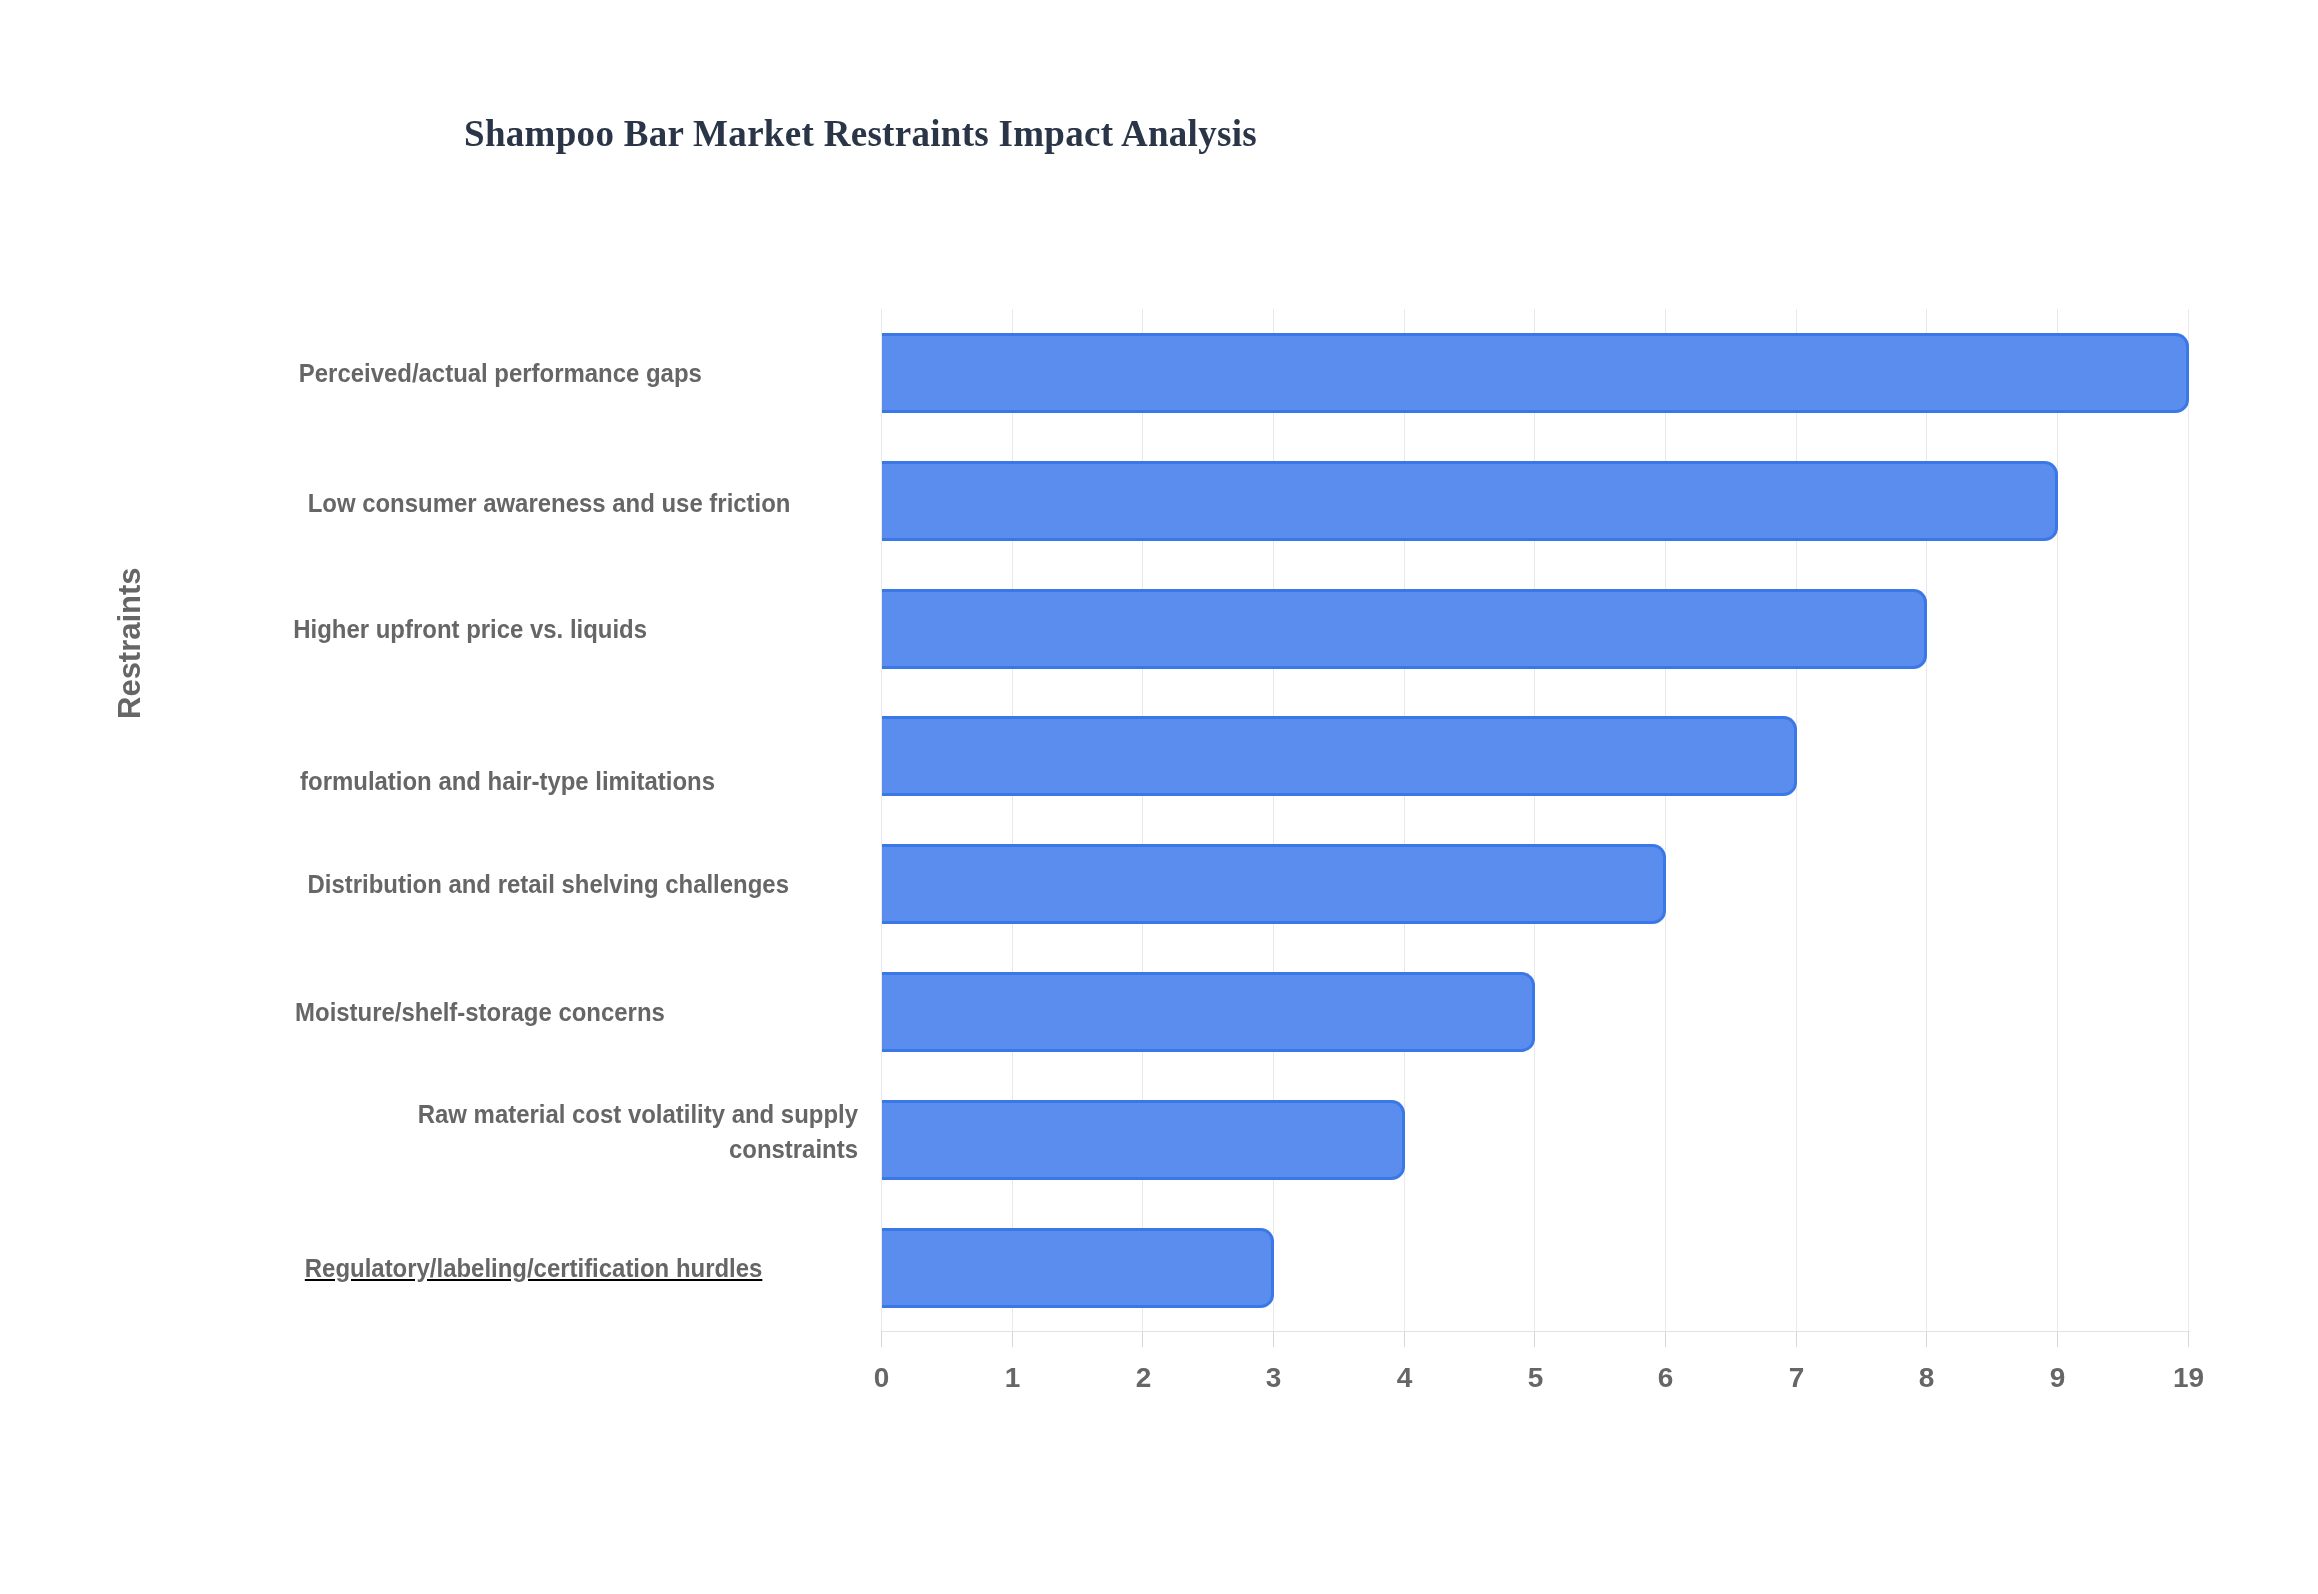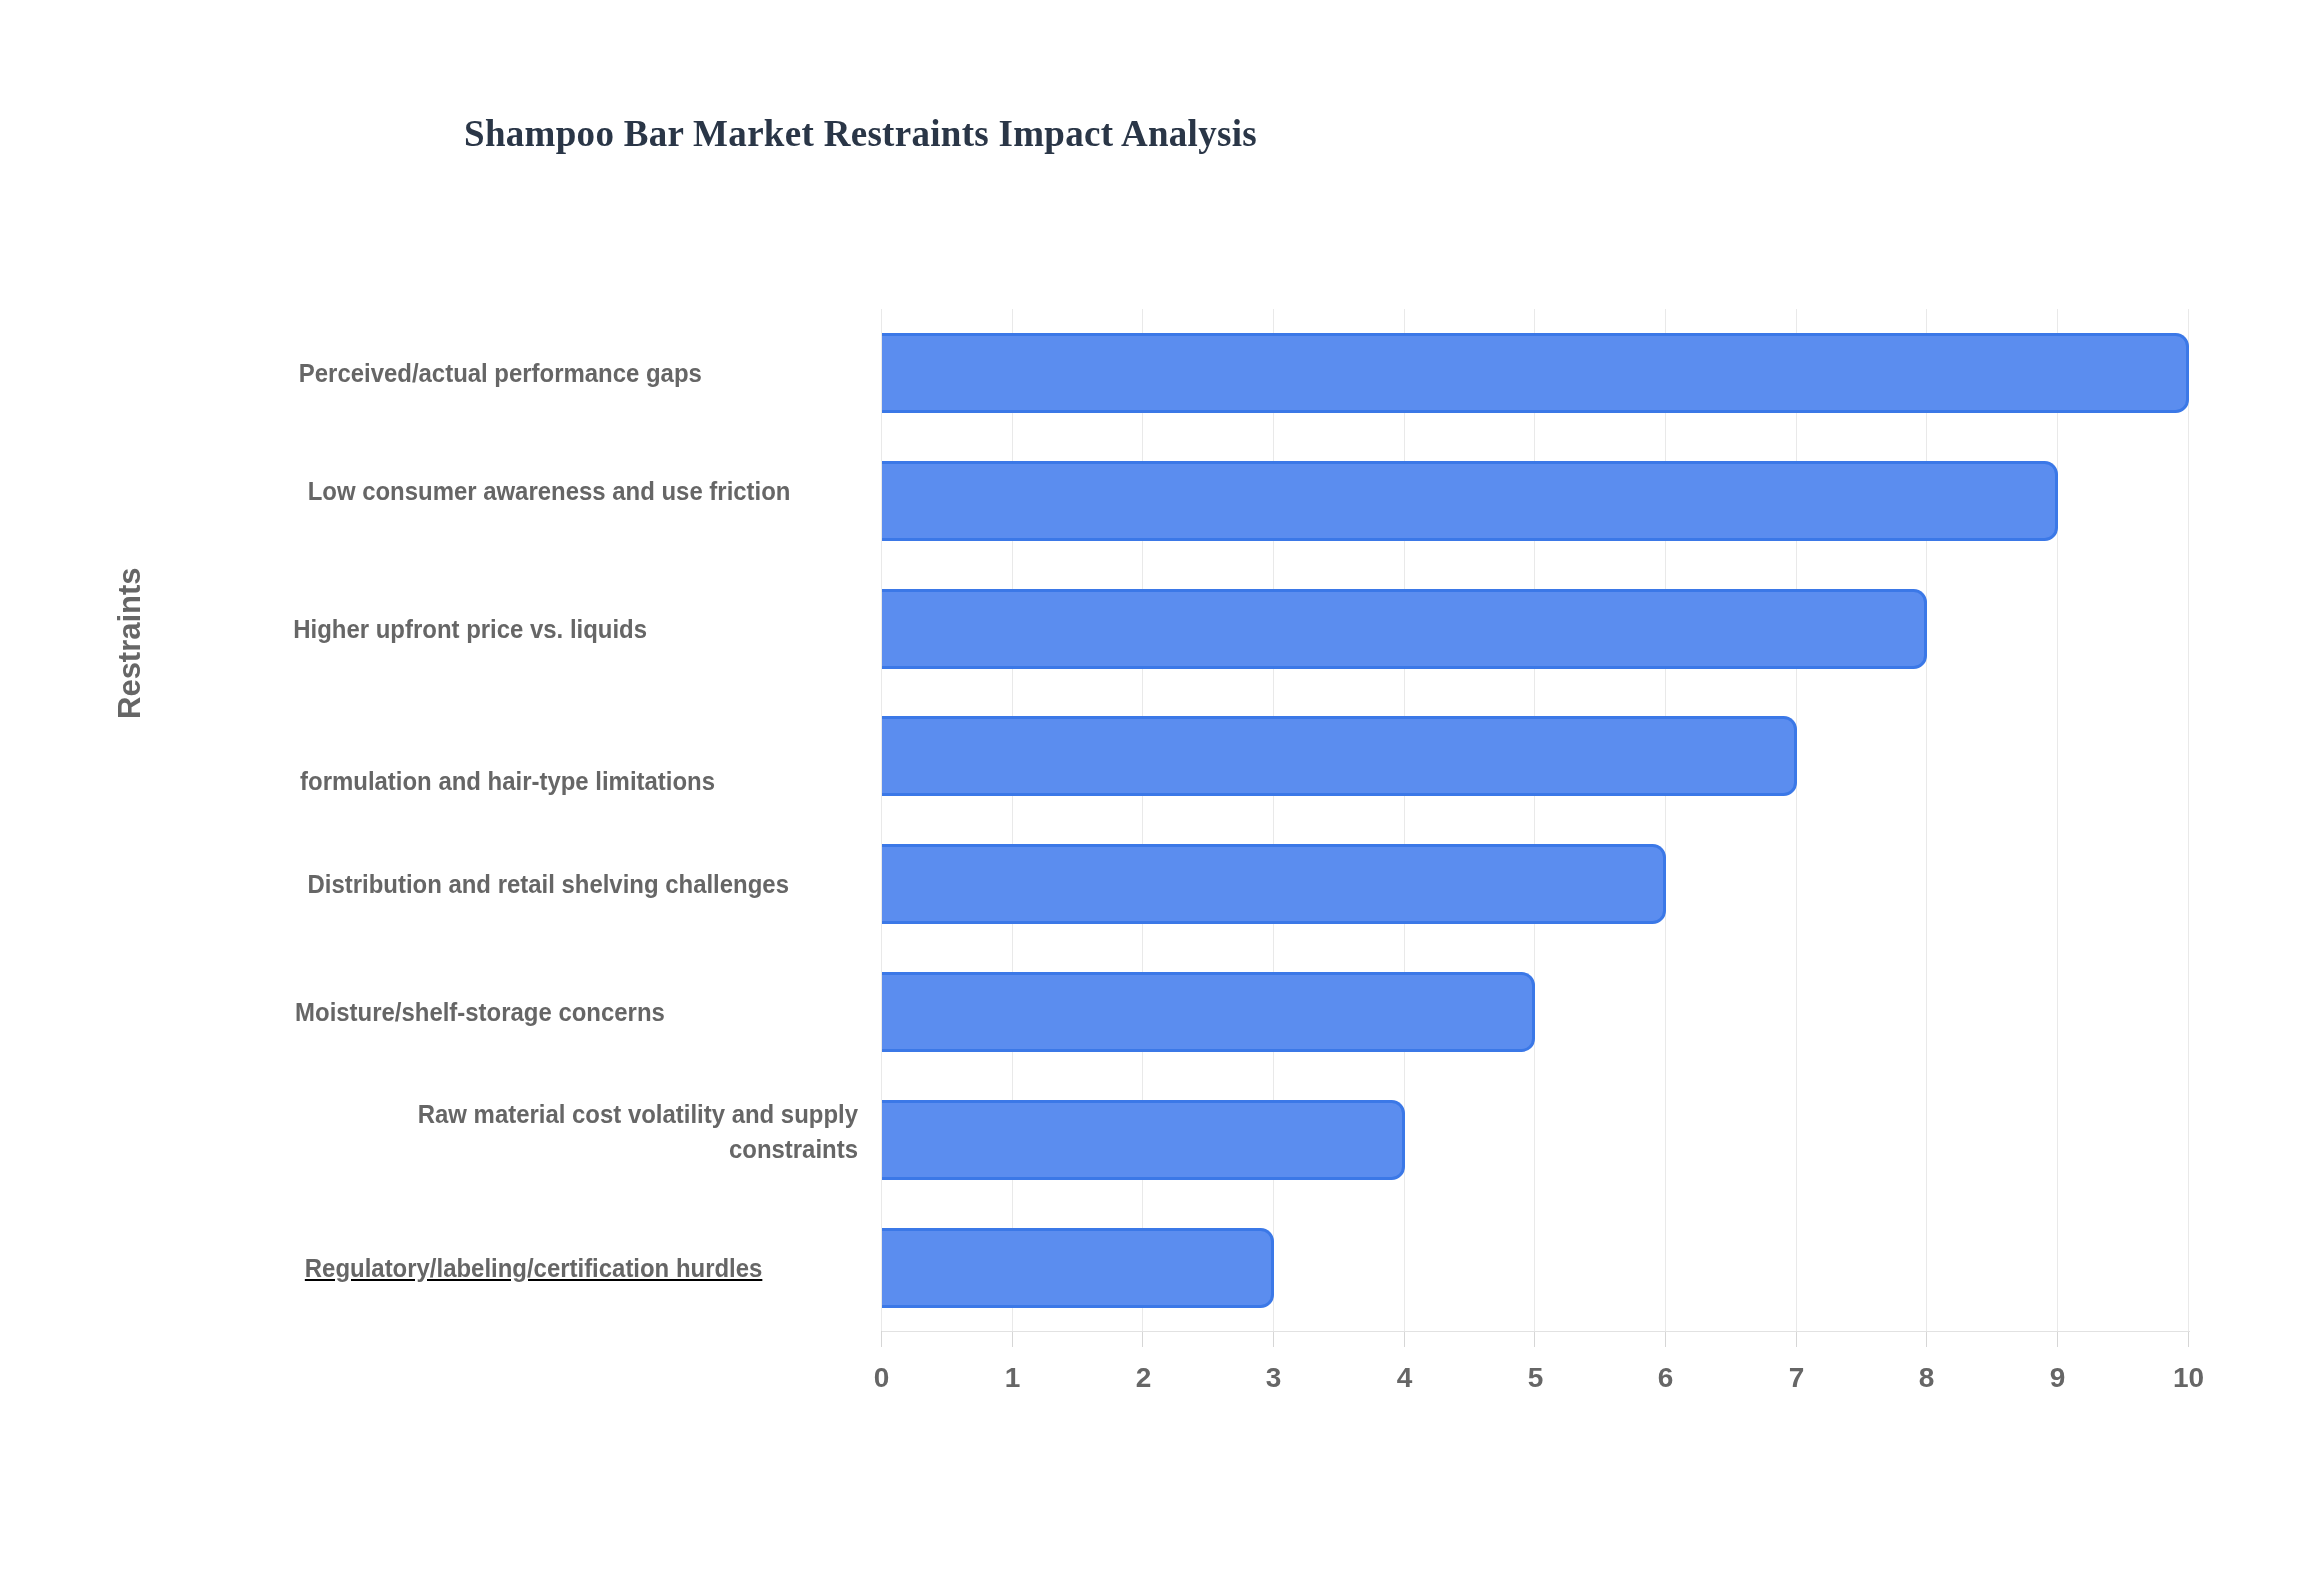--- a/index.html
+++ b/index.html
@@ -192,21 +192,21 @@
       <div class="xlabel" style="left: 821px;">0</div>
       <div class="xlabel" style="left: 952px;">1</div>
       <div class="xlabel" style="left: 1083px;">2</div>
       <div class="xlabel" style="left: 1213px;">3</div>
       <div class="xlabel" style="left: 1344px;">4</div>
       <div class="xlabel" style="left: 1475px;">5</div>
       <div class="xlabel" style="left: 1605px;">6</div>
       <div class="xlabel" style="left: 1736px;">7</div>
       <div class="xlabel" style="left: 1866px;">8</div>
       <div class="xlabel" style="left: 1997px;">9</div>
-      <div class="xlabel" style="left: 2128px;">10</div>
+      <div class="xlabel" style="left: 2128px;">19</div>
     </div>
 
   <div id="plot-area">
       <div class="bar-row" style="top: 24px; width: 1307px;">
         <div class="bar" title="Perceived/actual performance gaps: 10" style="width: 1307px; background: rgb(91, 141, 239); border-color: rgb(59, 120, 231);"></div>
       </div>
       <div class="bar-row" style="top: 152px; width: 1307px;">
         <div class="bar" title="Low consumer awareness and use friction: 9" style="width: 1176px; background: rgb(91, 141, 239); border-color: rgb(59, 120, 231);"></div>
       </div>
       <div class="bar-row" style="top: 280px; width: 1307px;">
@@ -226,21 +226,21 @@
       </div>
       <div class="bar-row" style="top: 919px; width: 1307px;">
         <div class="bar" title="Regulatory/labeling/certification hurdles: 3" style="width: 392px; background: rgb(91, 141, 239); border-color: rgb(59, 120, 231);"></div>
       </div>
     </div>
 
   <div id="ylabels-layer">
       <div class="ylabel-wrap" style="top: 333px;">
         <span>Perceived/actual performance gaps</span>
       </div>
-      <div class="ylabel-wrap" style="top: 451px;">
+      <div class="ylabel-wrap" style="top: 463px;">
         <span>Low consumer awareness and use friction</span>
       </div>
       <div class="ylabel-wrap" style="top: 589px;">
         <span>Higher upfront price vs. liquids</span>
       </div>
       <div class="ylabel-wrap" style="top: 741px;">
         <span>formulation and hair-type limitations</span>
       </div>
       <div class="ylabel-wrap" style="top: 844px;">
         <span>Distribution and retail shelving challenges</span>

